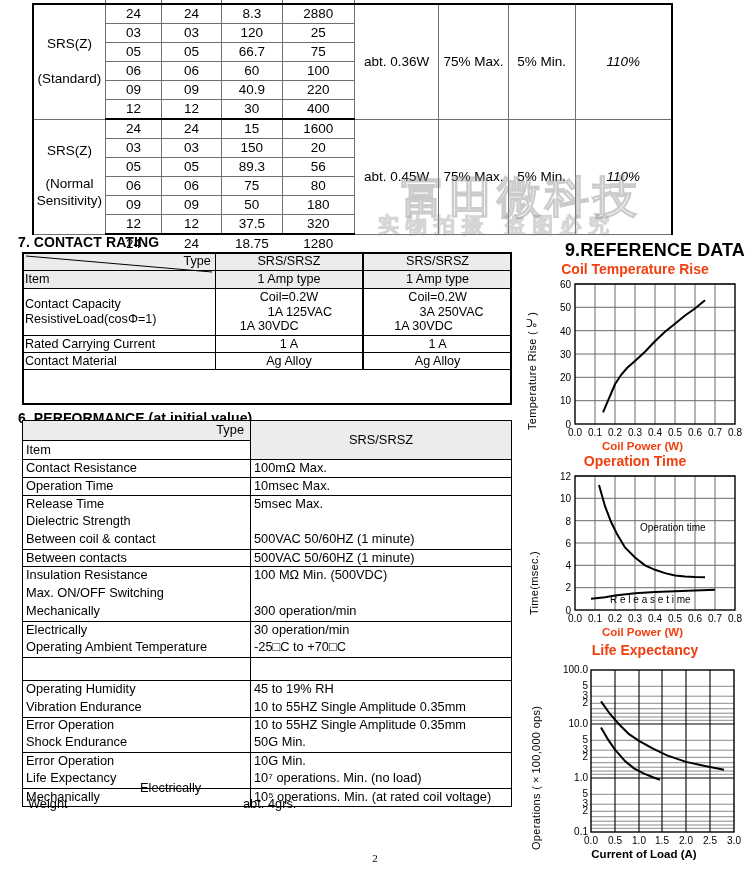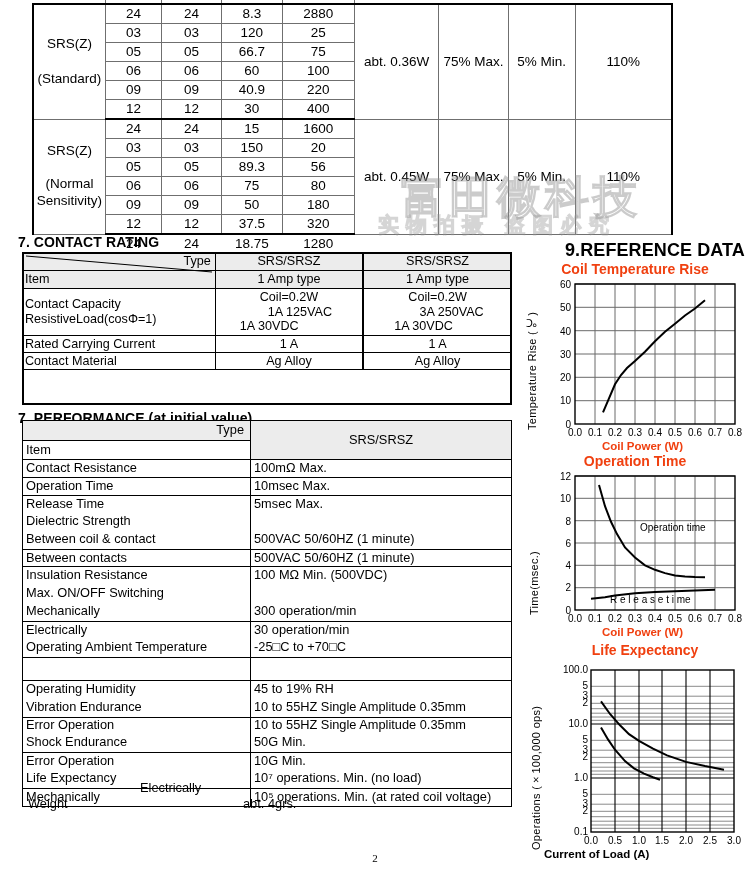--- a/index.html
+++ b/index.html
@@ -24,21 +24,21 @@
 
   
   .tbl1{position:absolute;left:32px;top:-16px;width:641px;
         font-size:13.5px;line-height:1;}
   .tbl1 td{border:1px solid #6f6f6f;text-align:center;height:18px;
            vertical-align:middle;font-size:13.5px;}
   .tbl1 td.lbl{font-size:13.5px;line-height:1.25;}
   .tbl1 .thickt{border-top:2.5px solid #000;}
   .tbl1 .thickb{border-bottom:2.5px solid #000;}
   .tbl1 .lft{border-left:2.5px solid #000;}
-  .tbl1 .rgt{border-right:2.5px solid #000;}
+  .tbl1 .rgt{border-right:2.5px solid #000;font-style:italic;}
   .tbl1 .nb{border:none;}
 
   
   .sect{position:absolute;font-weight:700;font-size:14px;letter-spacing:.1px;}
   #h7{left:18px;top:234px;}
   #h8{left:18px;top:410px;}
   #h9{left:565px;top:240px;font-size:18px;}
 
   
   .tbl2{position:absolute;left:22px;top:252px;width:490px;font-size:12.6px;}
@@ -247,21 +247,21 @@
       <td class="ctr sep">Ag Alloy</td>
     </tr>
   </tbody>
     </table>
   <div class="t2wrap">
     <svg class="diag2" viewBox="0 0 490 153">
       <line x1="2" y1="2" x2="188" y2="18" stroke="#000" stroke-width="1"></line>
     </svg>
   </div>
 
-  <div class="sect" id="h8">7. PERFORMANCE (at initial value)</div>
+  <div class="sect" id="h8">6. PERFORMANCE (at initial value)</div>
 
   <table class="t tbl3">
     <tbody>
         <tr>
       <td class="hdg" style="width:218px;height:19px;text-align:right;padding-right:6px">Type</td>
       <td class="hdg" rowspan="2" style="text-align:center">SRS/SRSZ</td>
     </tr>
     <tr>
       <td style="height:18px">Item</td>
     </tr>
@@ -509,17 +509,17 @@
     <g class="axlab" text-anchor="middle" font-size="9.5">
       <text x="47" y="182">0.0</text>
         <text x="71" y="182">0.5</text>
         <text x="95" y="182">1.0</text>
       <text x="118" y="182">1.5</text>
         <text x="142" y="182">2.0</text>
         <text x="166" y="182">2.5</text>
       <text x="190" y="182">3.0</text>
     </g>
   </svg>
-  <div style="position:absolute;left:544px;top:848px;width:200px;font-size:11.5px;font-weight:700">Current of Load (A)</div>
+  <div style="position:absolute;left:544px;top:848px;width:200px;text-align:center;font-size:11.5px;font-weight:700">Current of Load (A)</div>
 
   <div class="pgnum">2</div>
 
 </div>
 
 </body></html>

